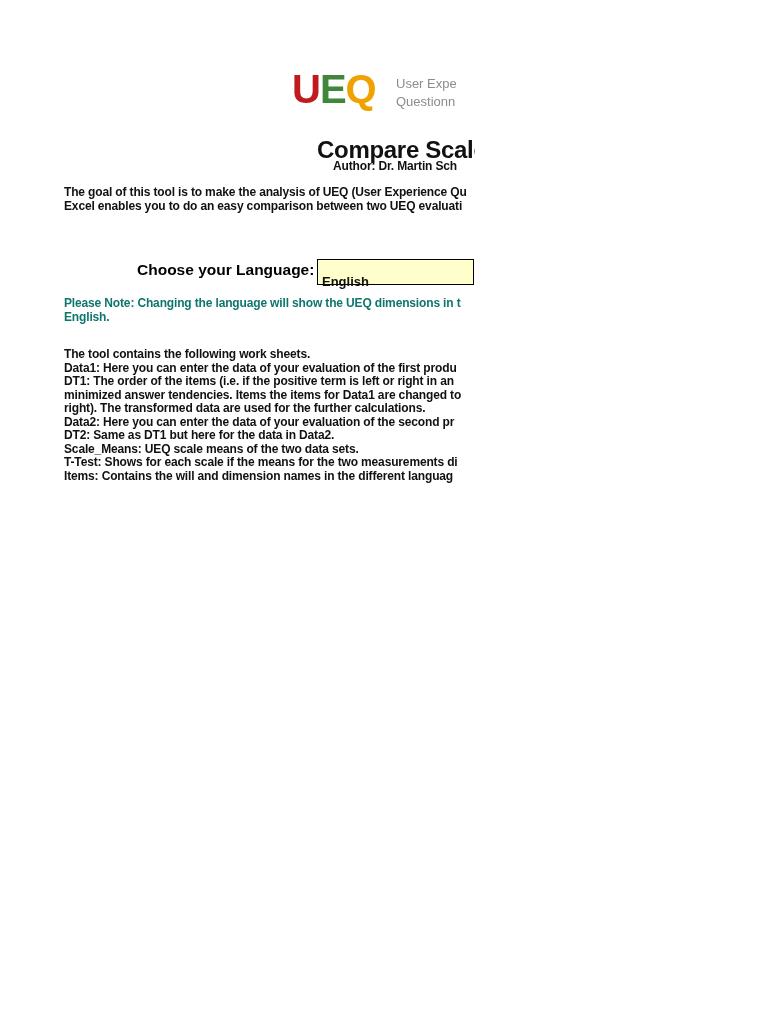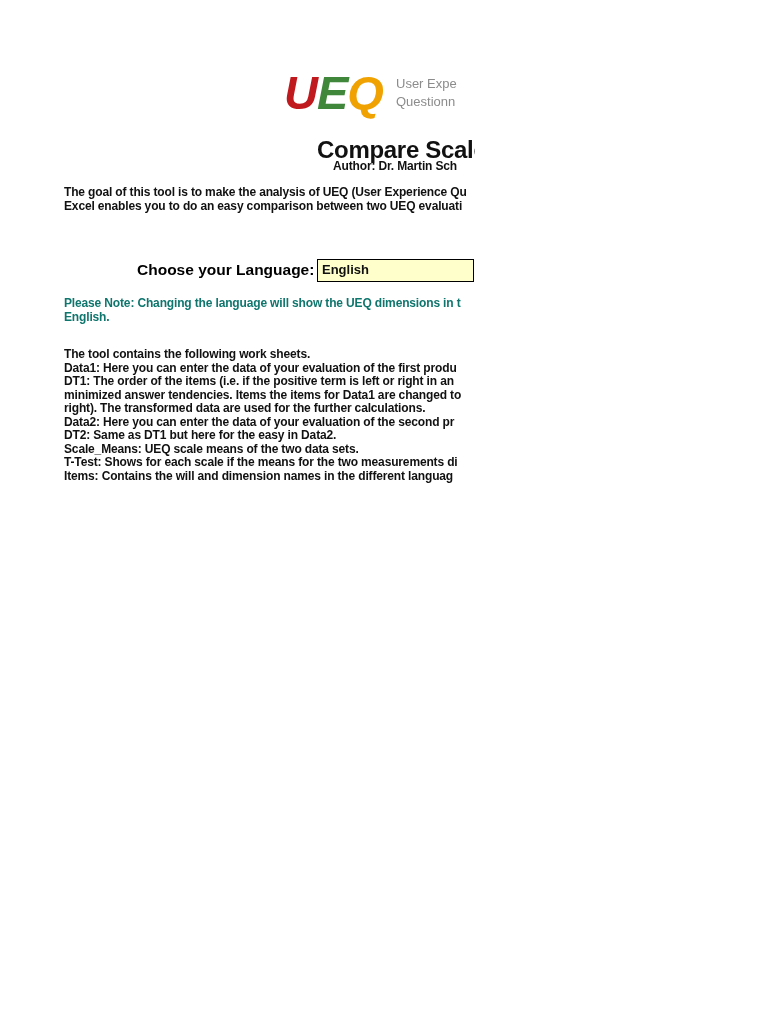--- a/index.html
+++ b/index.html
@@ -21,27 +21,26 @@
     top: 0;
     width: 475px;
     height: 1024px;
     overflow: hidden;
     background: #ffffff;
   }
   .abs { position: absolute; white-space: nowrap; }
 
   
   .logo-ueq {
-    left: 284px;
+    left: 292px;
     top: 69px;
-    font-size: 47px;
+    font-size: 40px;
     font-weight: 700;
     line-height: 1;
     letter-spacing: -1px;
-    font-style: italic;
   }
   .logo-letter-u { color: #c01a1f; }
   .logo-letter-e { color: #41873b; }
   .logo-letter-q { color: #f0a202; }
   .logo-tagline {
     left: 396px;
     top: 75px;
     font-size: 13px;
     line-height: 18px;
     color: #8c8c8c;
@@ -87,21 +86,21 @@
     left: 317px;
     top: 259px;
     width: 157px;
     height: 23px;
     box-sizing: border-box;
     background: #ffffcc;
     border: 1.5px solid #000000;
     font-size: 13px;
     font-weight: 700;
     line-height: 19px;
-    padding: 0 4px;
+    padding: 12px 4px;
     color: #111111;
     cursor: pointer;
   }
 </style>
 </head>
 <body>
 
 <div class="page-clip">
 
   <div class="abs logo-ueq">
@@ -128,19 +127,19 @@
     <div>English.</div>
   </div>
 
   <div class="abs bodytext sheets-block">
     <div>The tool contains the following work sheets.</div>
     <div>Data1: Here you can enter the data of your evaluation of the first produ</div>
     <div>DT1: The order of the items (i.e. if the positive term is left or right in an</div>
     <div>minimized answer tendencies. Items the items for Data1 are changed to</div>
     <div>right). The transformed data are used for the further calculations.</div>
     <div>Data2: Here you can enter the data of your evaluation of the second pr</div>
-    <div>DT2: Same as DT1 but here for the easy in Data2.</div>
+    <div>DT2: Same as DT1 but here for the data in Data2.</div>
     <div>Scale_Means: UEQ scale means of the two data sets.</div>
     <div>T-Test: Shows for each scale if the means for the two measurements di</div>
     <div>Items: Contains the will and dimension names in the different languag</div>
   </div>
 
 </div>
 
 </body></html>

